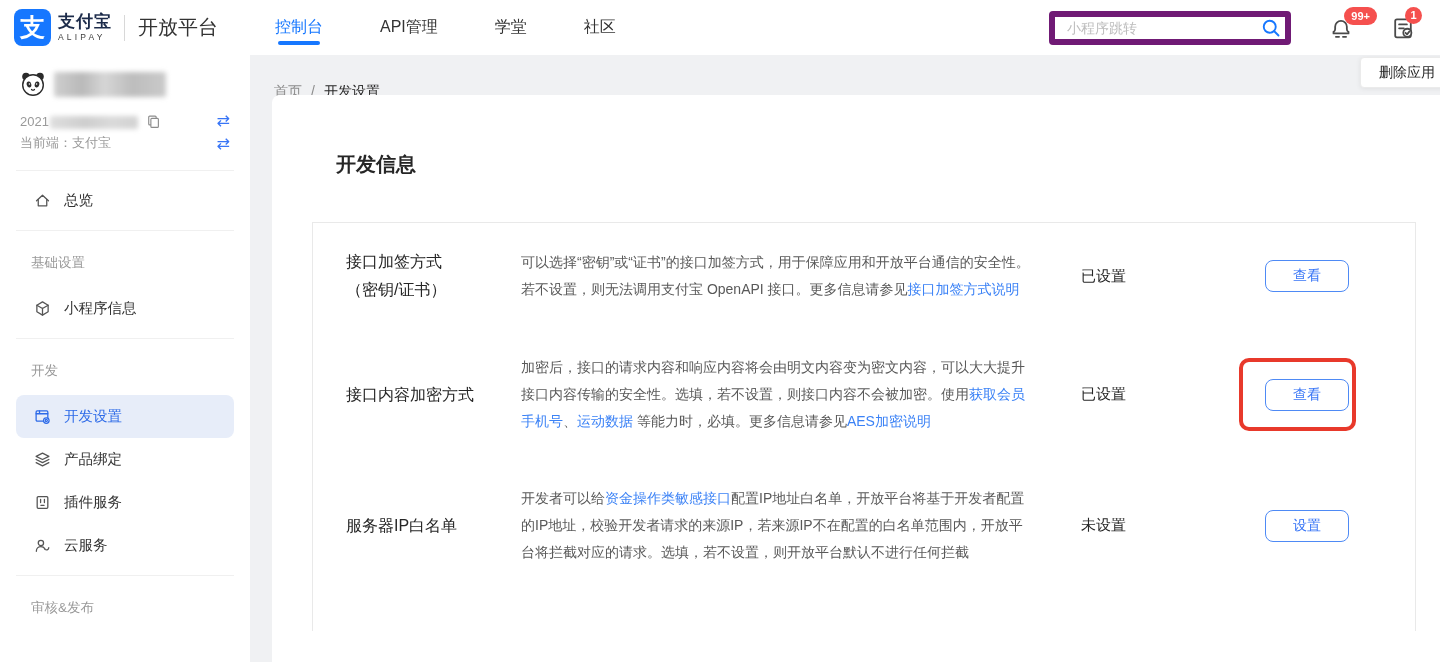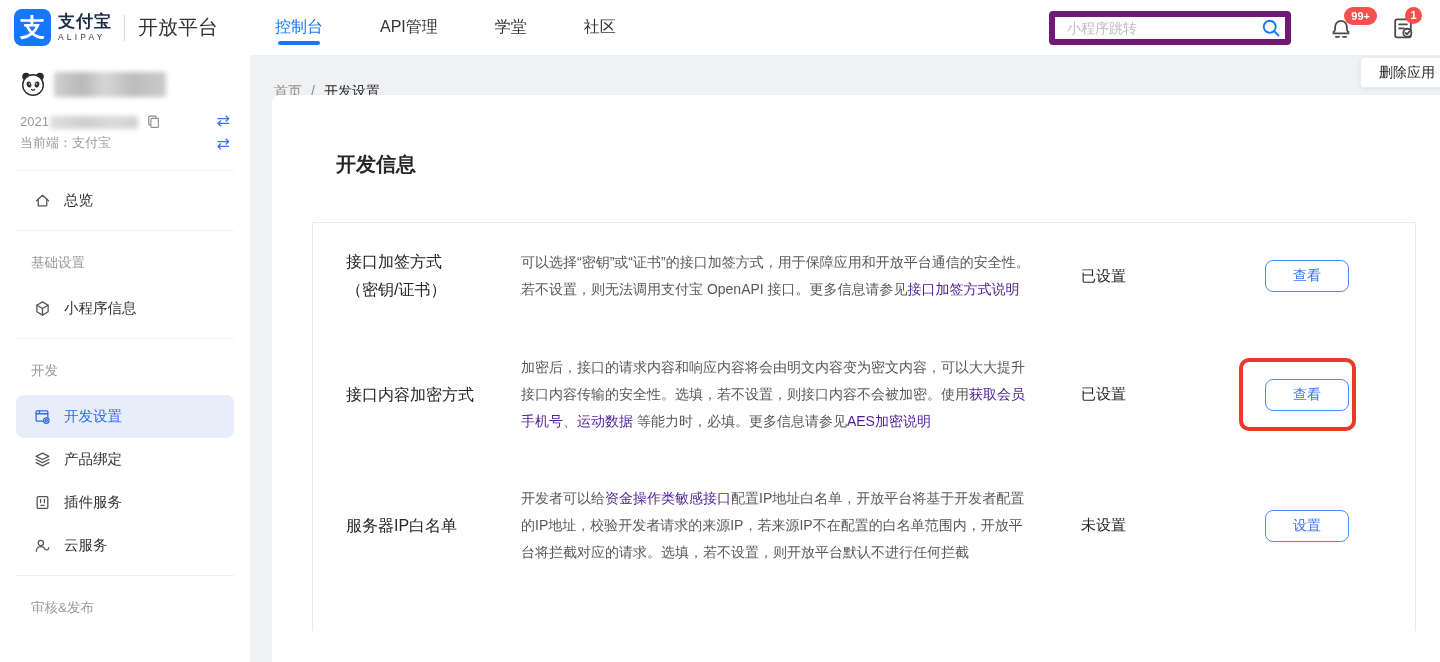--- a/index.html
+++ b/index.html
@@ -62,21 +62,21 @@
   .breadcrumb .bc-cur { color:#262626; }
   .delete-app { position:absolute; top:2px; right:-14px; height:31px; padding:0 18px; background:#fff; border:1px solid #ebebeb; border-radius:4px; box-shadow:0 1px 5px rgba(0,0,0,.07); font-size:14px; color:#262626; cursor:pointer; font-family:inherit; }
   .card { position:absolute; top:40px; left:22px; right:0; bottom:0; background:#fff; border-top-left-radius:8px; }
   .card-head { display:flex; align-items:baseline; padding:56px 24px 0 64px; }
   .card-head h1 { margin:0; font-size:20px; font-weight:bold; color:#262626; }
   .card-head p { margin:0 0 0 14px; font-size:14px; color:#8c8c8c; }
   .stable { margin:44px 24px 0 40px; border:1px solid #e9e9e9; border-bottom:none; padding-bottom:40px; }
   .trow { display:flex; align-items:center; padding:25px 33px; }
   .tlabel { width:175px; flex:none; font-size:16px; color:#262626; line-height:1.75; }
   .tdesc { width:515px; flex:none; font-size:14px; line-height:27px; color:#595959; }
-  .tdesc a { color:#4c1d95; text-decoration:none; cursor:pointer; }
+  .tdesc a { color:#3b82f6; text-decoration:none; cursor:pointer; }
   .tstatus { margin-left:45px; width:80px; flex:none; font-size:15px; color:#262626; }
   .taction { margin-left:auto; margin-right:33px; position:relative; }
   .btn { width:84px; height:32px; background:#fff; border:1px solid #4e8af5; border-radius:8px; color:#3875f6; font-size:14px; cursor:pointer; font-family:inherit; }
   .red-box { position:absolute; left:-26px; top:-21px; width:117px; height:73px; border:4px solid #e8392b; border-radius:10px; pointer-events:none; }
   svg { display:block; }
 </style>
 </head>
 <body>
 
 <header>

